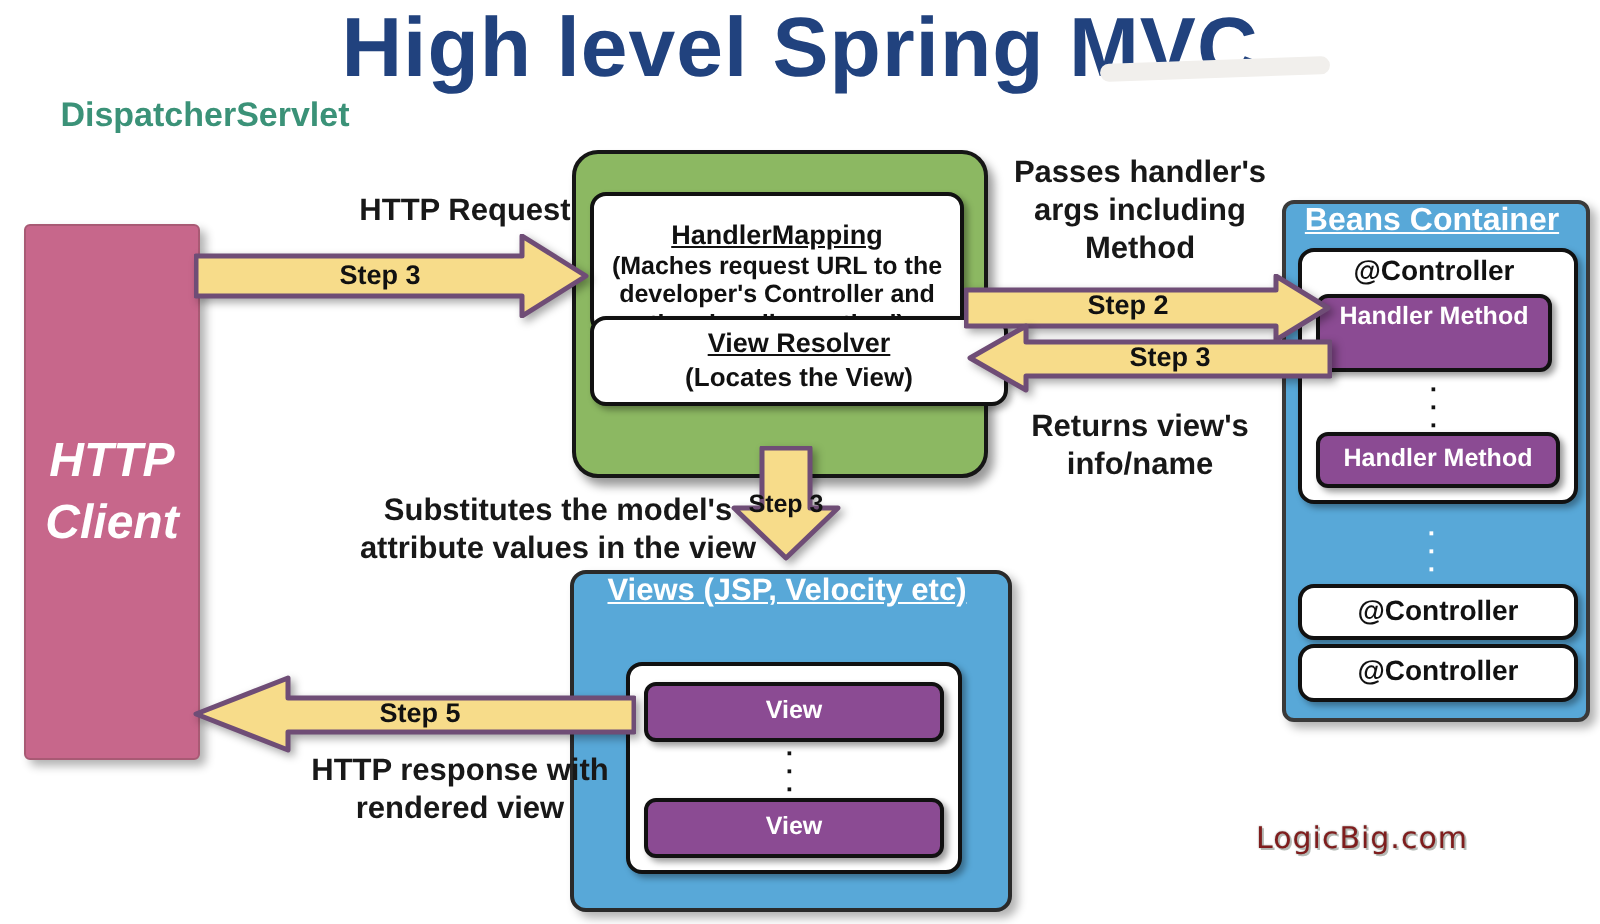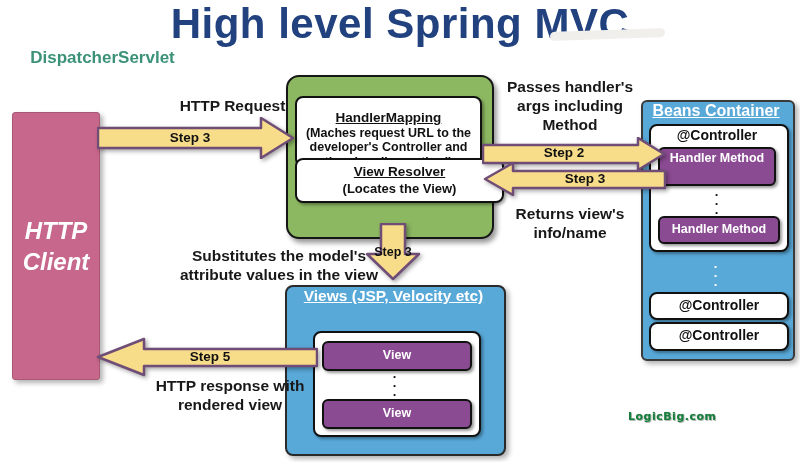--- a/index.html
+++ b/index.html
@@ -90,22 +90,22 @@
     stroke:var(--arrow-border,#6F4D76);
     stroke-width:2.5; stroke-linejoin:round;
   }
   .step-label { position:absolute; font-weight:bold; font-size:13.5px; color:#111; text-align:center; }
 
   
   .anno { position:absolute; font-weight:bold; font-size:15.5px; color:#181818; text-align:center; line-height:1.22; }
 
   
   .logo {
-    left:628px; top:410px; font-size:11px; font-weight:bold; letter-spacing:0.5px;
-    color:#15803d; text-shadow:0 0 1px #979d97, 1px 1px 0 #b8bdb8;
+    left:628px; top:410px; font-size:15px; font-weight:normal; letter-spacing:0.5px;
+    color:#7f1d1d; text-shadow:0 0 1px #979d97, 1px 1px 0 #b8bdb8;
     font-family:"DejaVu Sans", sans-serif;
   }
 </style>
 </head>
 <body>
 
 <div class="stage">
 
   <div class="abs main-title">High level Spring MVC</div>
   <div class="abs ghost"></div>

